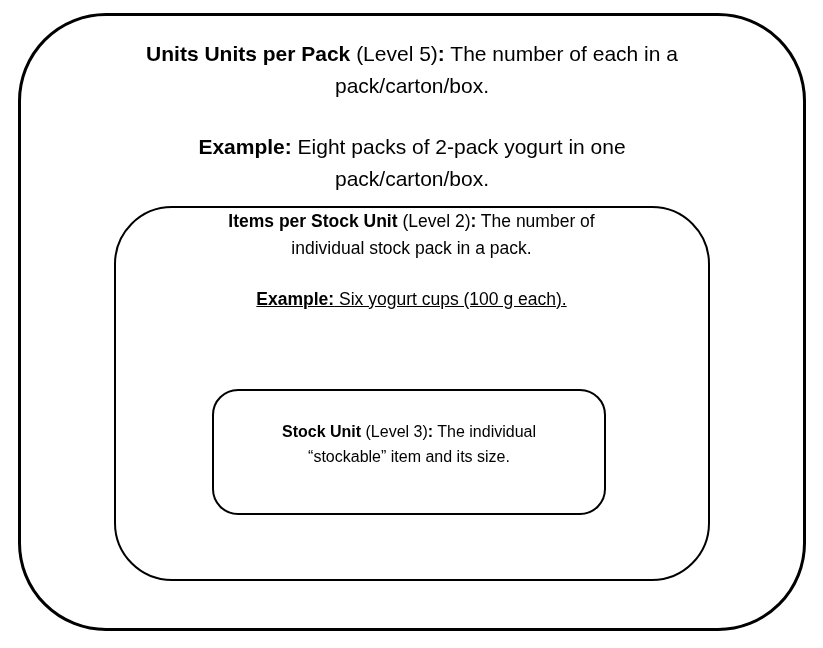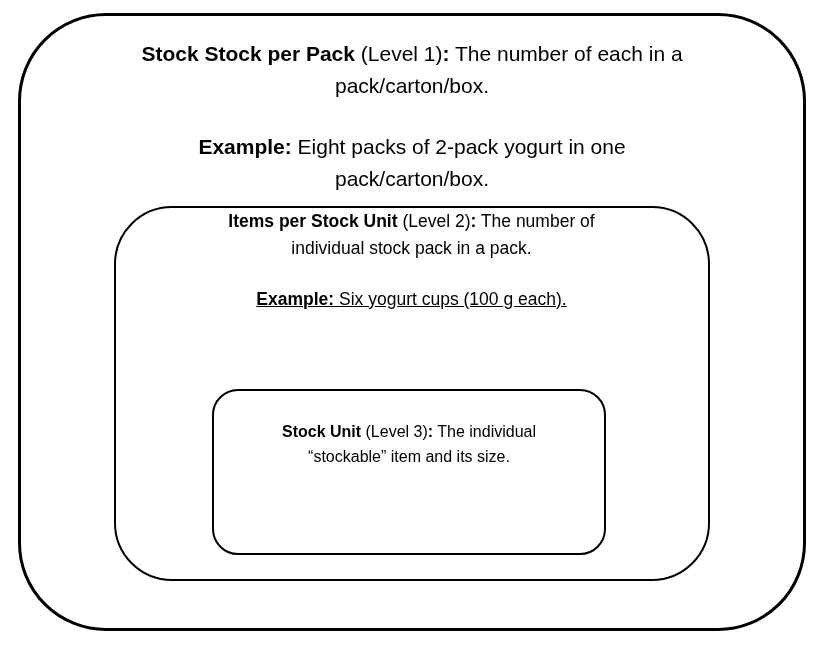--- a/index.html
+++ b/index.html
@@ -29,21 +29,21 @@
     border-radius: 88px;
   }
   .box-middle {
     left: 92.5px; top: 189.5px;  
     width: 596px; height: 375px;
     border-width: 2.5px;
     border-radius: 58px;
   }
   .box-inner {
     left: 96.5px; top: 181.5px;  
-    width: 394px; height: 166px;
+    width: 394px; height: 126px;
     border-width: 2px;
     border-radius: 26px;
   }
   .text {
     text-align: center;
     white-space: nowrap;
   }
   .t-outer  { padding-top: 22px; font-size: 21px;   line-height: 32px; }
   .t-middle { font-size: 17.5px; line-height: 27px; }
   .t-inner  { padding-top: 28px; font-size: 16px;   line-height: 25px; }
@@ -53,21 +53,21 @@
   .b { font-weight: bold; }
   .line { margin: 0; }
 </style>
 </head>
 <body>
 
 <div id="canvas">
 
   <div class="box box-outer">
     <div class="text t-outer">
-      <div class="line"><span class="b">Stock Stock per Pack</span><span> (Level 1)</span><span class="b">:</span><span> The number of each in a</span></div>
+      <div class="line"><span class="b">Units Units per Pack</span><span> (Level 5)</span><span class="b">:</span><span> The number of each in a</span></div>
       <div class="line">pack/carton/box.</div>
       <div class="line example"><span class="b">Example:</span><span> Eight packs of 2-pack yogurt in one</span></div>
       <div class="line">pack/carton/box.</div>
     </div>
 
     <div class="box box-middle">
       <div class="text t-middle">
         <div class="line"><span class="b">Items per Stock Unit</span><span> (Level 2)</span><span class="b">:</span><span> The number of</span></div>
         <div class="line">individual stock pack in a pack.</div>
         <div class="line example"><span class="b">Example:</span><span> Six yogurt cups (100 g each).</span></div>

